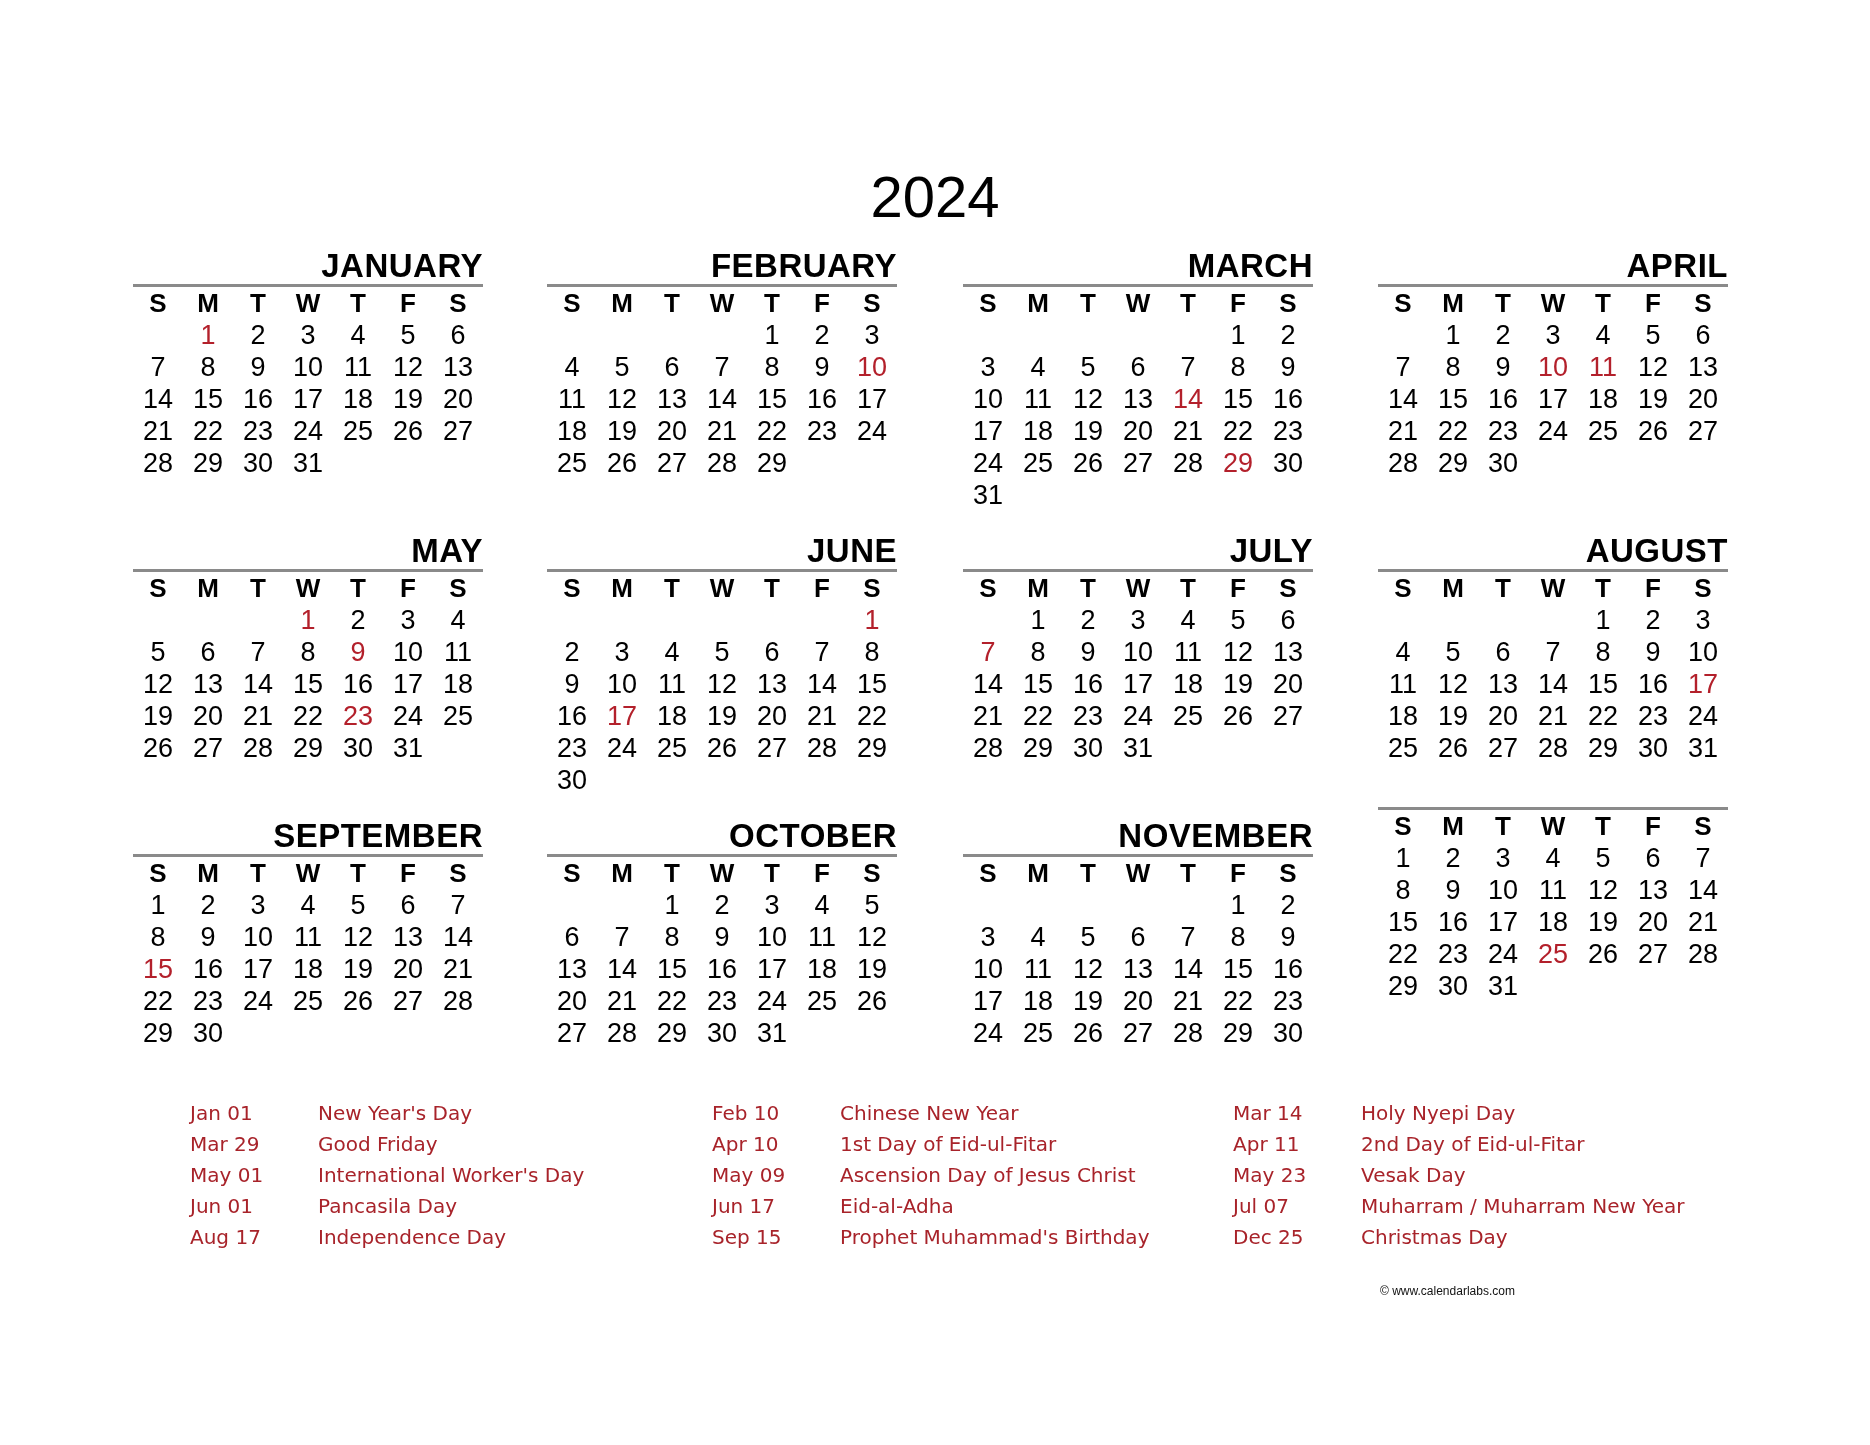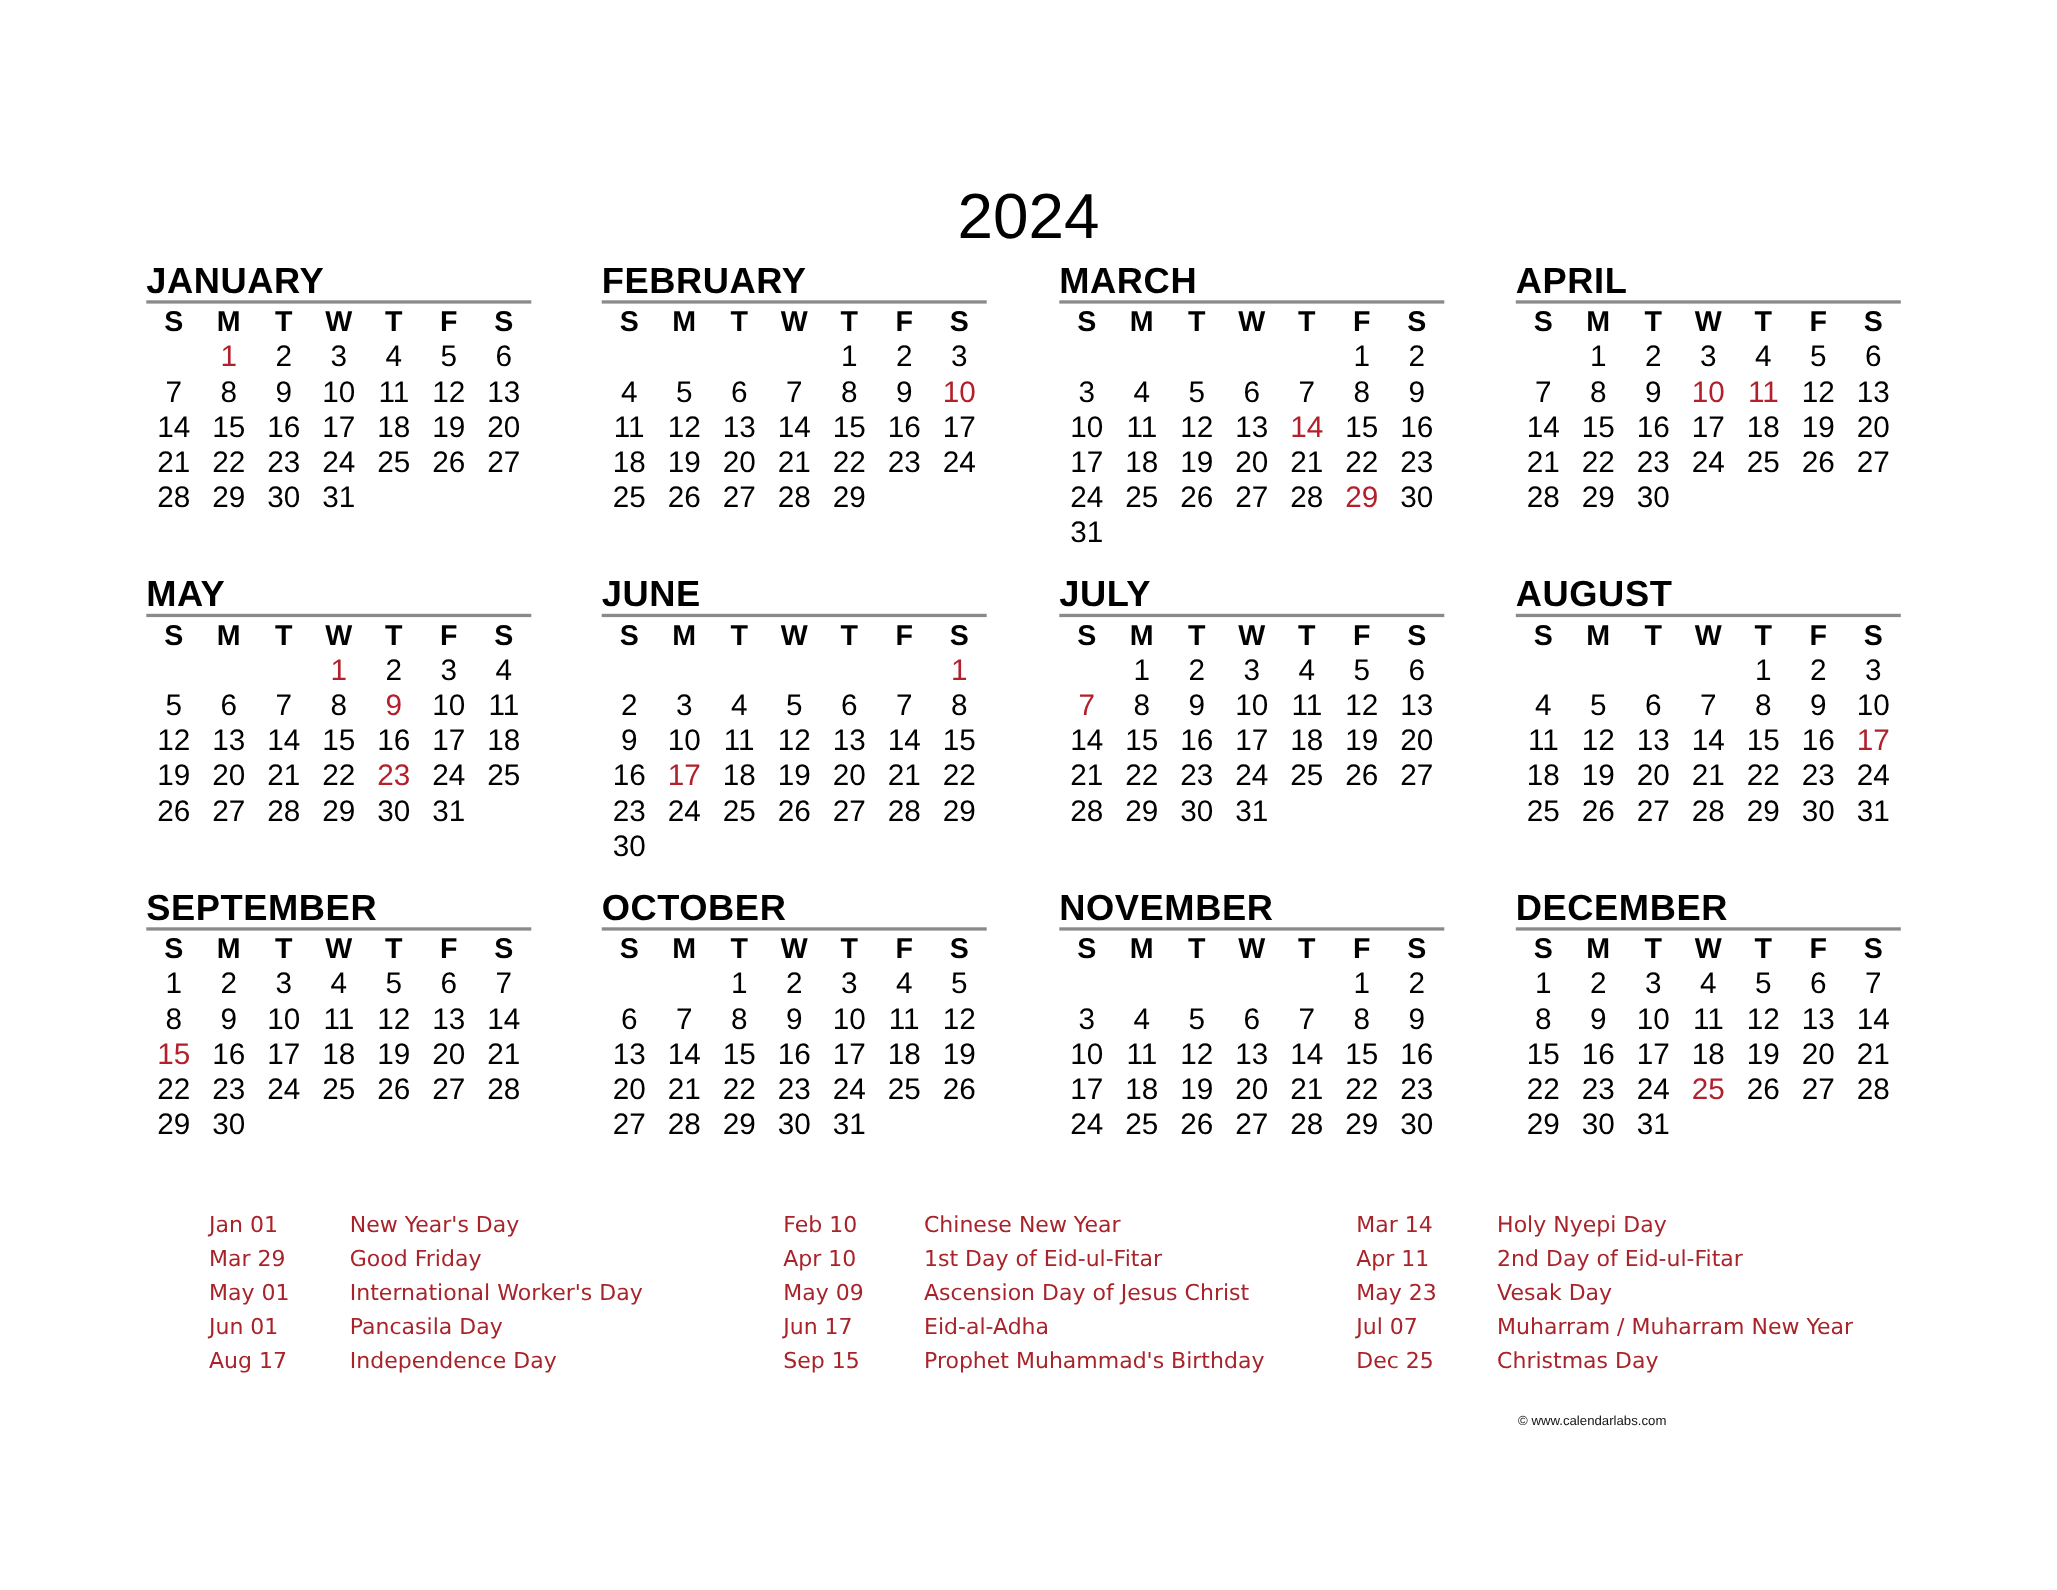--- a/index.html
+++ b/index.html
@@ -1,19 +1,19 @@
 <!DOCTYPE html>
 <html><head>
 <meta charset="utf-8">
 <style>
   html, body { margin:0; padding:0; background:#ffffff; }
   body { width:1870px; height:1445px; position:relative; overflow:hidden; font-family:"Liberation Sans", sans-serif; color:#000; }
   .year { position:absolute; left:0; width:1870px; top:162px; text-align:center; font-weight:normal; font-size:58px; line-height:70px; letter-spacing:0px; }
   .month { position:absolute; width:350px; }
-  .month-title { text-align:left; font-weight:bold; font-size:33px; line-height:36px; height:36px; letter-spacing:0.5px; }
+  .month-title { text-align:right; font-weight:bold; font-size:33px; line-height:36px; height:36px; letter-spacing:0.5px;margin-top:11px; }
   .month-rule { height:0; border-top:3px solid #8a8a8a; margin-top:0px; }
   .grid { display:grid; grid-template-columns:repeat(7, 50px); }
   .dow { text-align:center; font-weight:bold; font-size:26px; line-height:32px; height:32px; }
   .day { text-align:center; font-size:27px; line-height:32px; height:32px; }
   .day.holiday { color:#b3202b; }
   .holidays { position:absolute; top:1098px; }
   .hrow { display:flex; height:31px; line-height:31px; font-family:"DejaVu Sans", sans-serif; font-size:20px; color:#a8232a;gap:28px; }
   .hdate { width:100px; }
   .copyright { position:absolute; left:1380px; top:1278px; font-size:12px; line-height:26px; color:#111; }
 </style>
@@ -527,21 +527,20 @@
         <div class="day">24</div>
         <div class="day">25</div>
         <div class="day">26</div>
         <div class="day">27</div>
         <div class="day">28</div>
         <div class="day">29</div>
         <div class="day">30</div>
       </div>
     </div>
     <div class="month" style="left: 1378px; top: 807px;">
-      <div class="month-title">DECEMBER</div>
       <div class="month-rule"></div>
       <div class="grid">
         <div class="dow">S</div>
         <div class="dow">M</div>
         <div class="dow">T</div>
         <div class="dow">W</div>
         <div class="dow">T</div>
         <div class="dow">F</div>
         <div class="dow">S</div>
         <div class="day">1</div>

